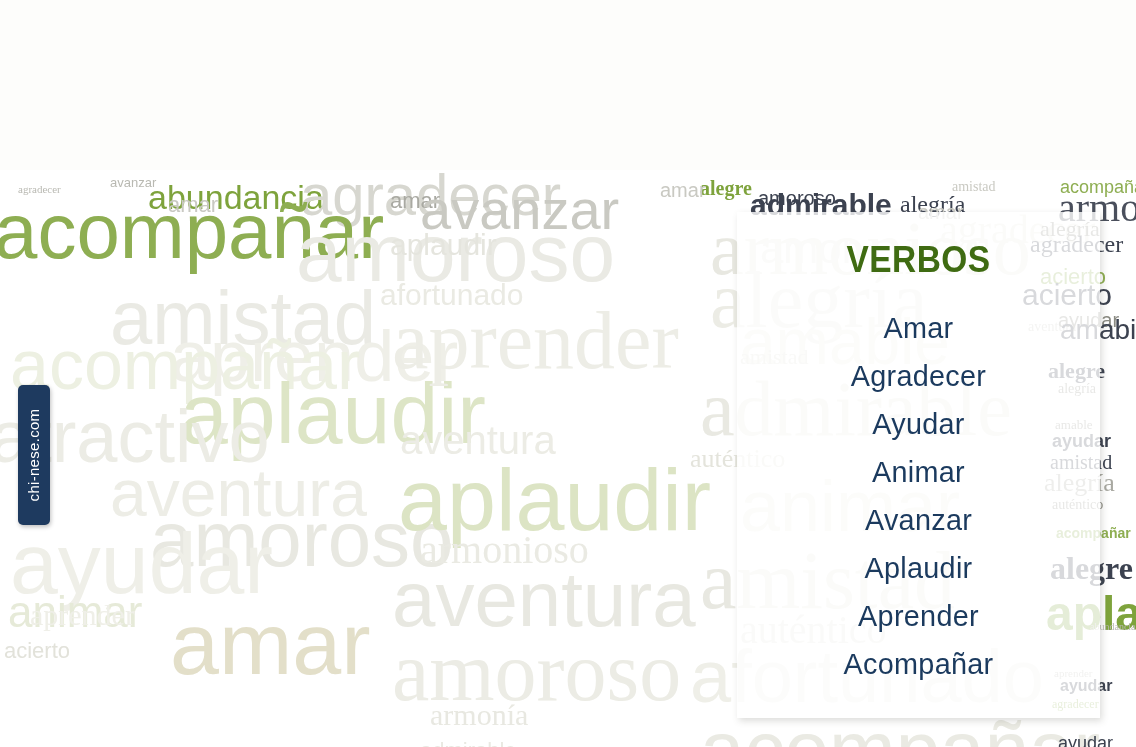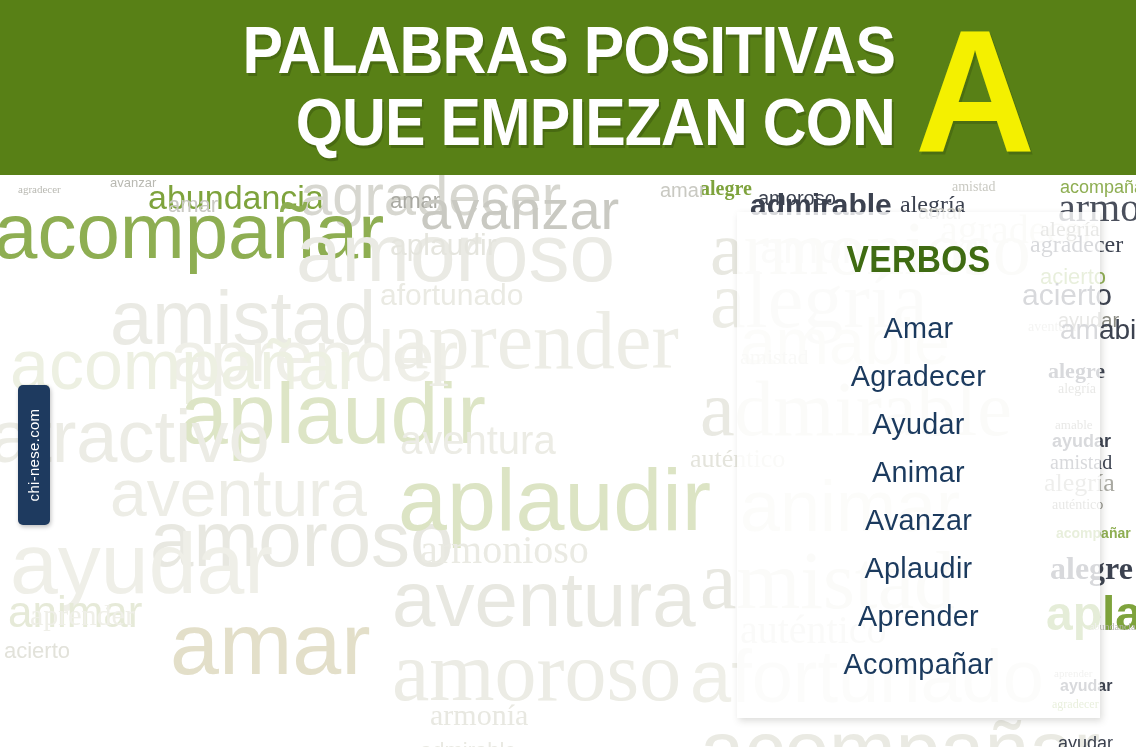--- a/index.html
+++ b/index.html
@@ -206,25 +206,18 @@
           <li>Animar</li>
           <li>Avanzar</li>
           <li>Aplaudir</li>
           <li>Aprender</li>
           <li>Acompañar</li>
         </ul>
     </div>
 
   </div>
 
-  <div class="header-band">
-    <div class="header-title">
-      <span class="ln">PALABRAS POSITIVAS</span>
-      <span class="ln">QUE EMPIEZAN CON</span>
-    </div>
-    <div class="header-bigletter">A</div>
-  </div>
 
   <div class="badge">
     <div class="badge-text">chi-nese.com</div>
   </div>
 
 </div>
 
 </body></html>

